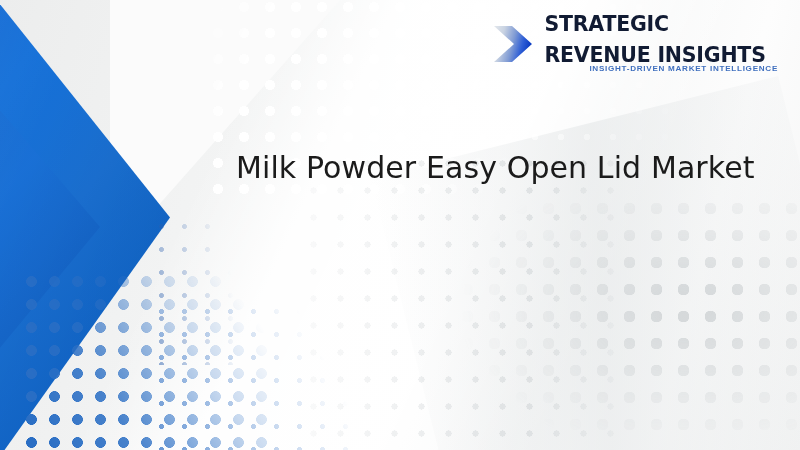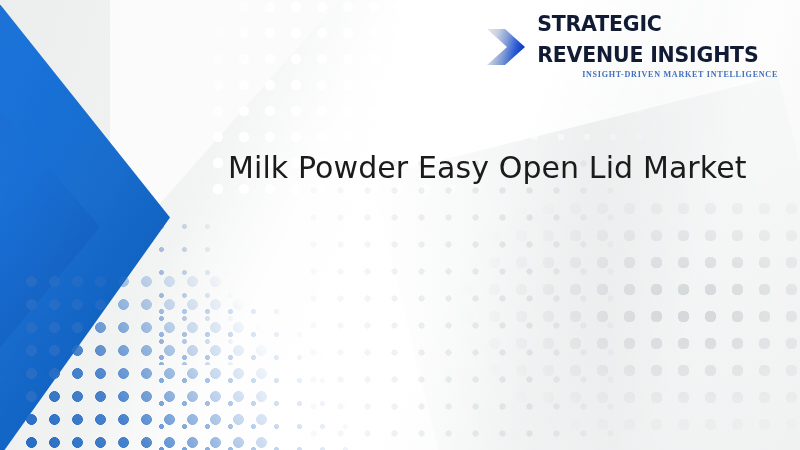--- a/index.html
+++ b/index.html
@@ -182,34 +182,33 @@
   .logo-text { display: flex; flex-direction: column; line-height: 1; }
   .logo-line1, .logo-line2 {
     font-family: "DejaVu Sans", sans-serif;
     font-weight: bold;
     font-size: 20.5px;
     letter-spacing: -0.2px;
     color: #111b33;
   }
   .logo-line2 { margin-top: 10px; }
   .logo-tagline {
-    margin-top: 6px;
-    font-family: Liberation Serif, serif;
+    font-family: Liberation Sans, sans-serif;
     font-weight: bold;
     font-size: 8.1px;
     letter-spacing: 0.72px;
     color: #3f6fbe;
     white-space: nowrap;
     padding-left: 45px;
   }
 
   
   .headline {
     position: absolute;
-    left: 228px;
+    left: 236px;
     top: 150px;
     font-family: "DejaVu Sans", sans-serif;
     font-size: 30px;
     color: #1b1b1b;
     white-space: nowrap;
     letter-spacing: 0.1px;
   }
   .email {
     position: absolute;
     left: 224px;

